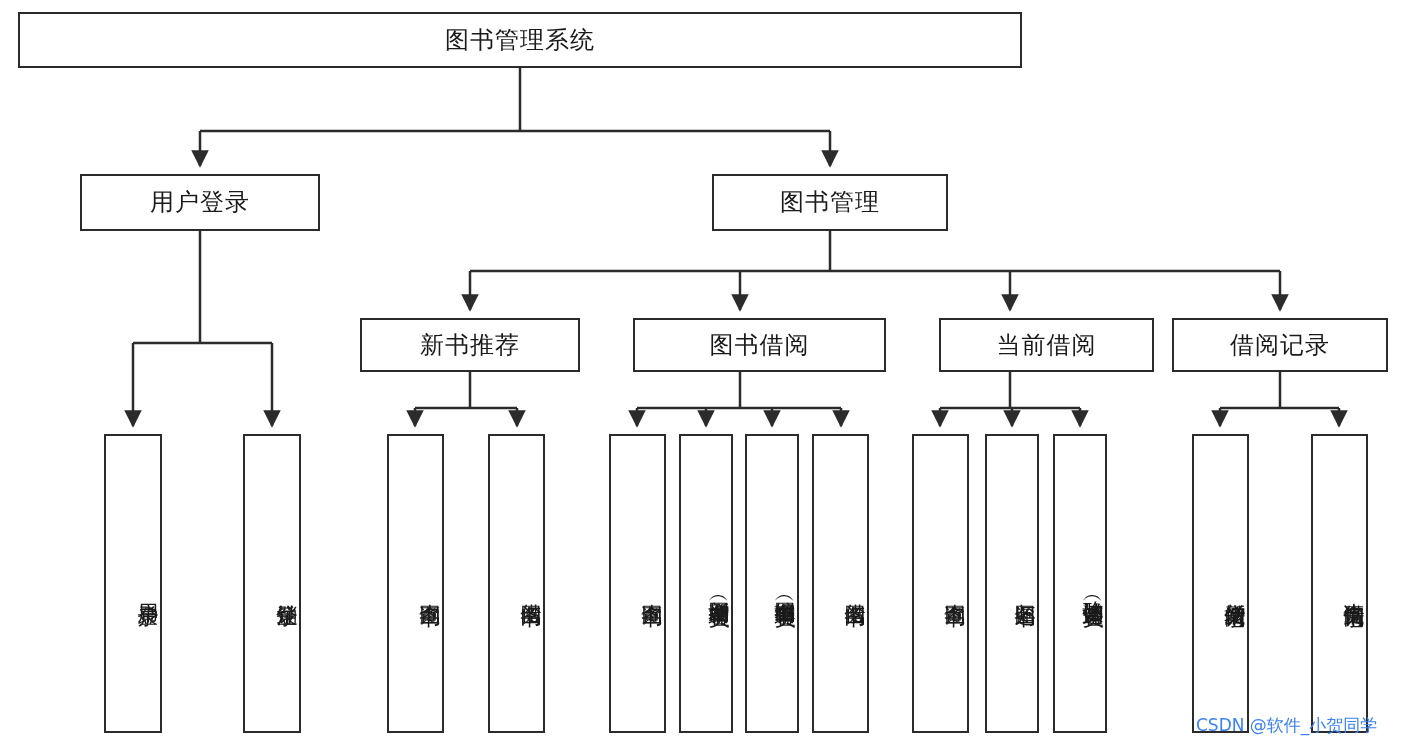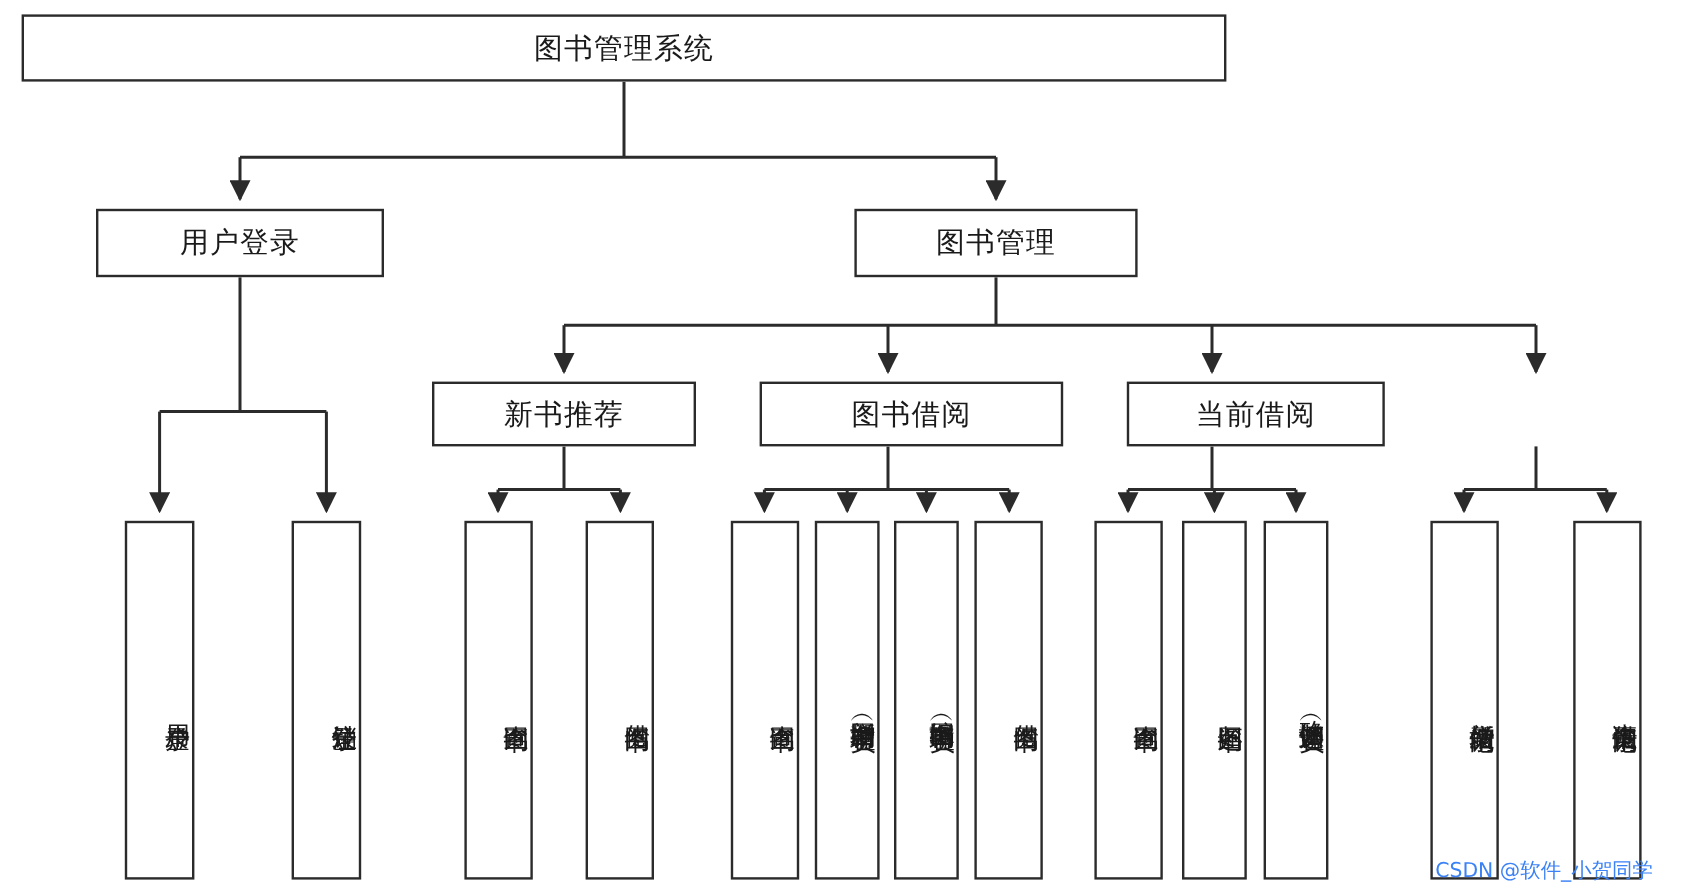--- a/index.html
+++ b/index.html
@@ -134,20 +134,23 @@
 
   <div class="node node-h" style="left: 360px; top: 318px; width: 220px; height: 54px;">
     <span>新书推荐</span>
   </div>
   <div class="node node-h" style="left: 633px; top: 318px; width: 253px; height: 54px;">
     <span>图书借阅</span>
   </div>
   <div class="node node-h" style="left: 903px; top: 318px; width: 215px; height: 54px; margin-left: 36px;">
     <span>当前借阅</span>
   </div>
+  <div class="node node-h" style="left: 1172px; top: 318px; width: 216px; height: 54px;">
+    <span>借阅记录</span>
+  </div>
 
   <div class="node node-v" style="left: 104px; top: 434px; width: 58px; height: 299px;">
     <span>用户登录</span>
   </div>
   <div class="node node-v" style="left: 243px; top: 434px; width: 58px; height: 299px;">
     <span>注销登录</span>
   </div>
   <div class="node node-v" style="left: 387px; top: 434px; width: 57px; height: 299px;">
     <span>查询图书</span>
   </div>

